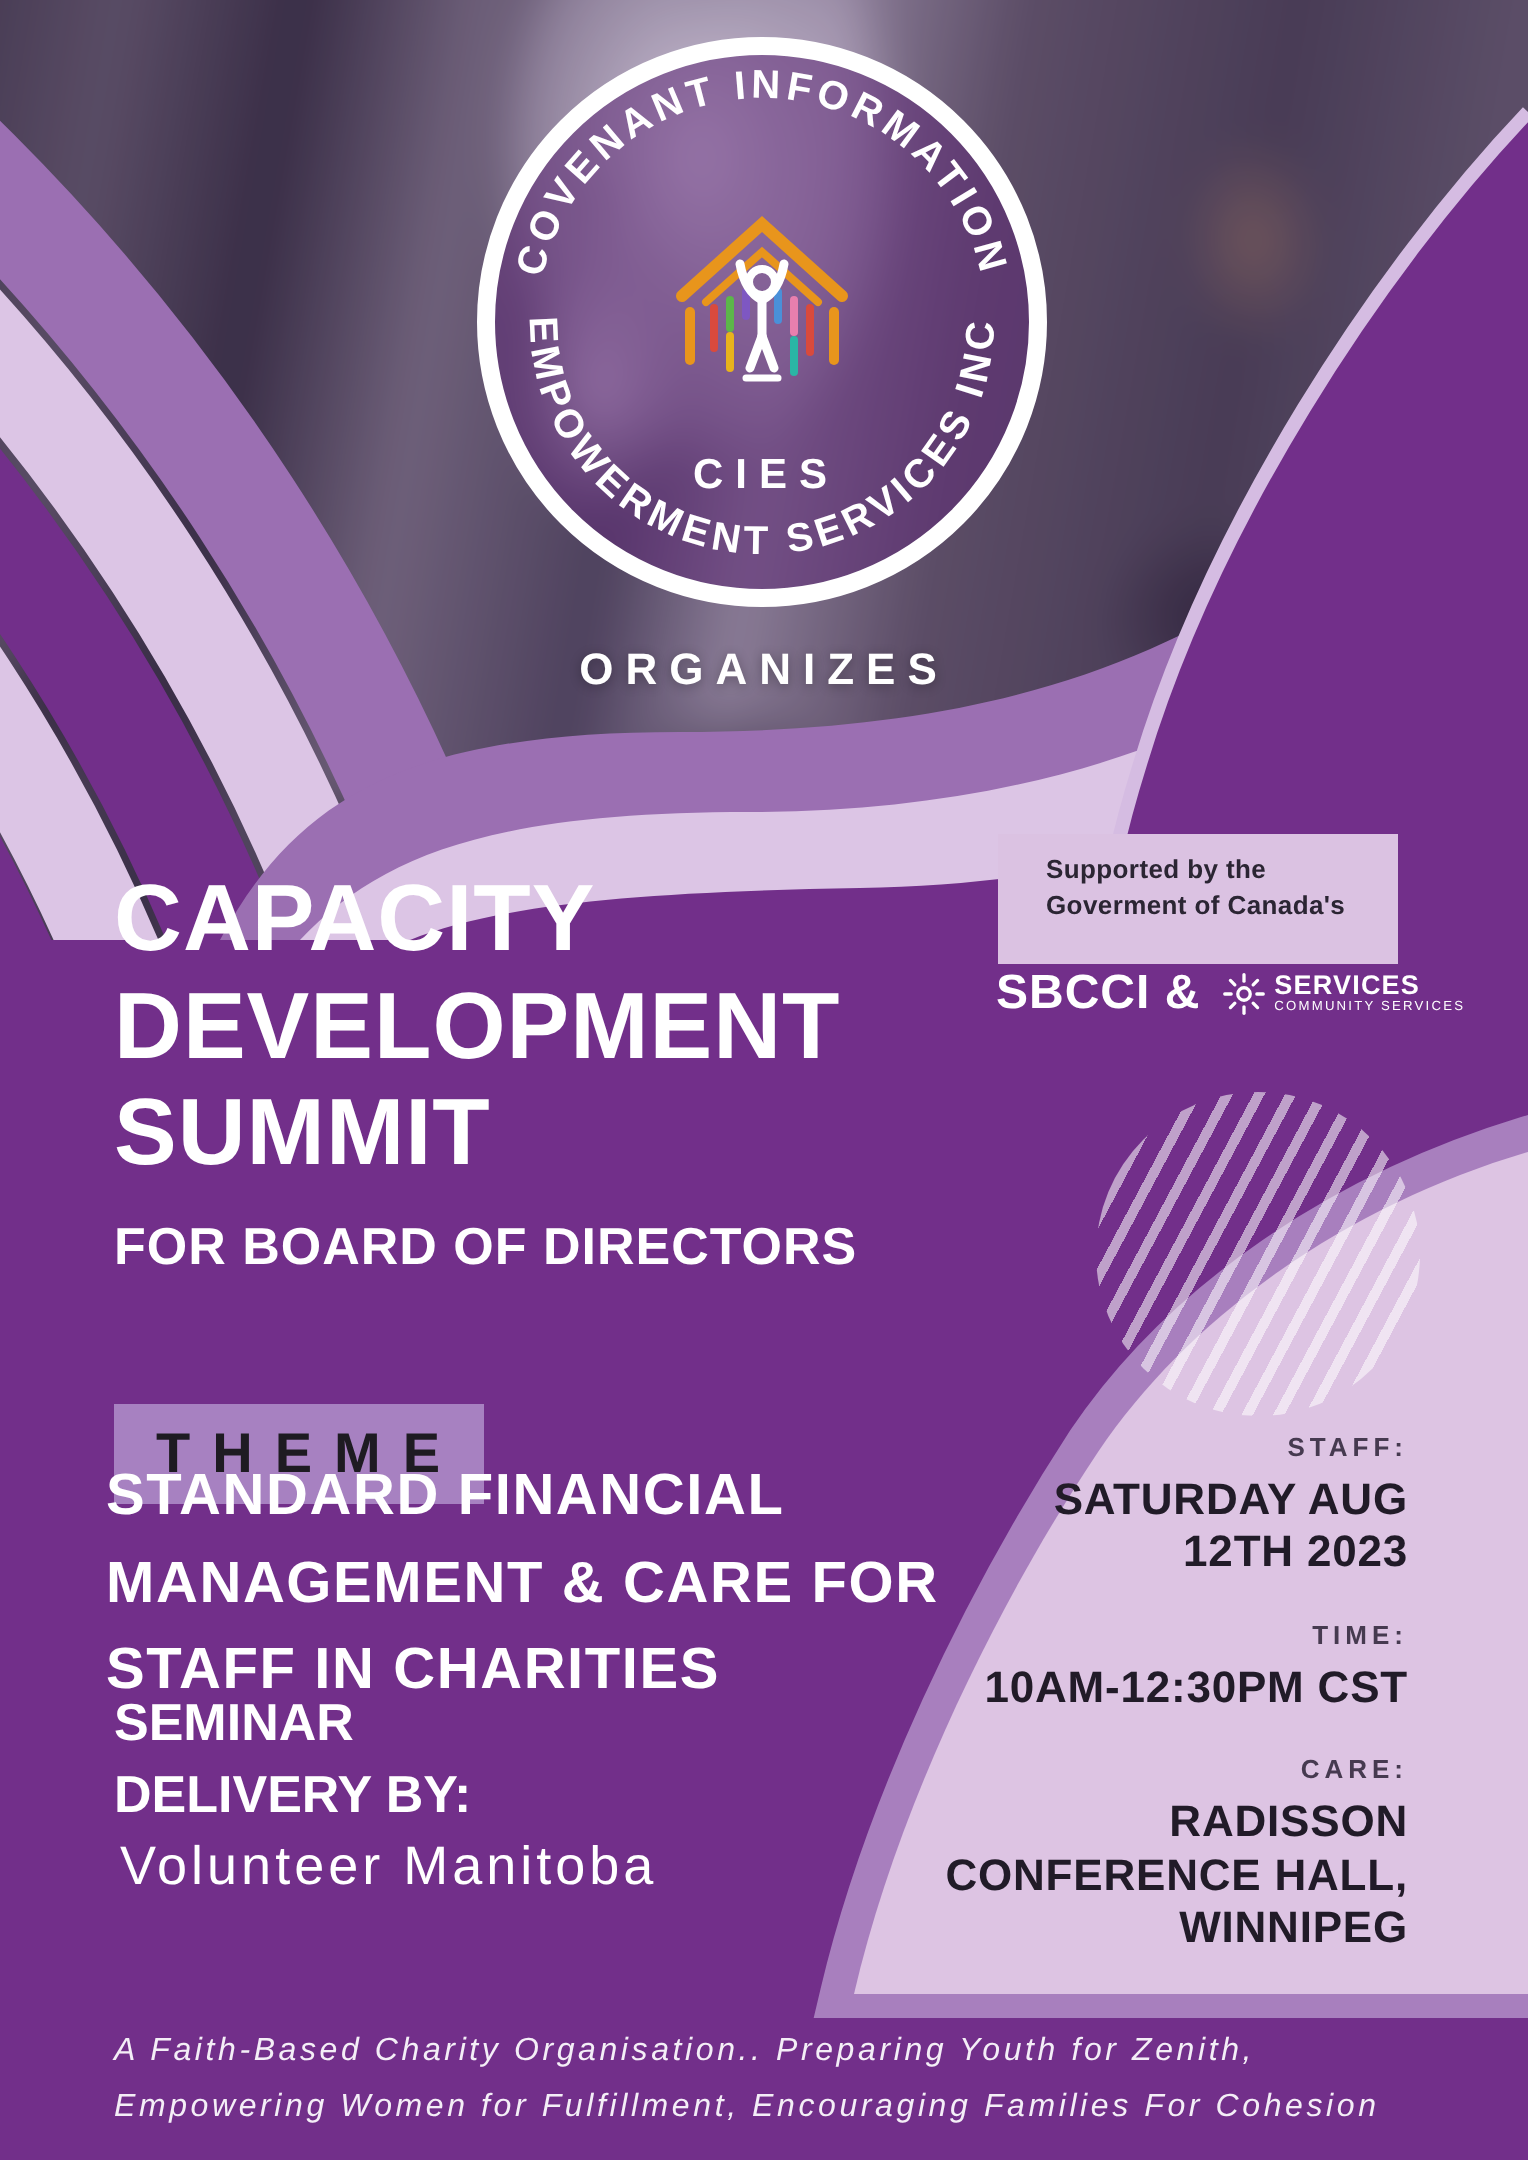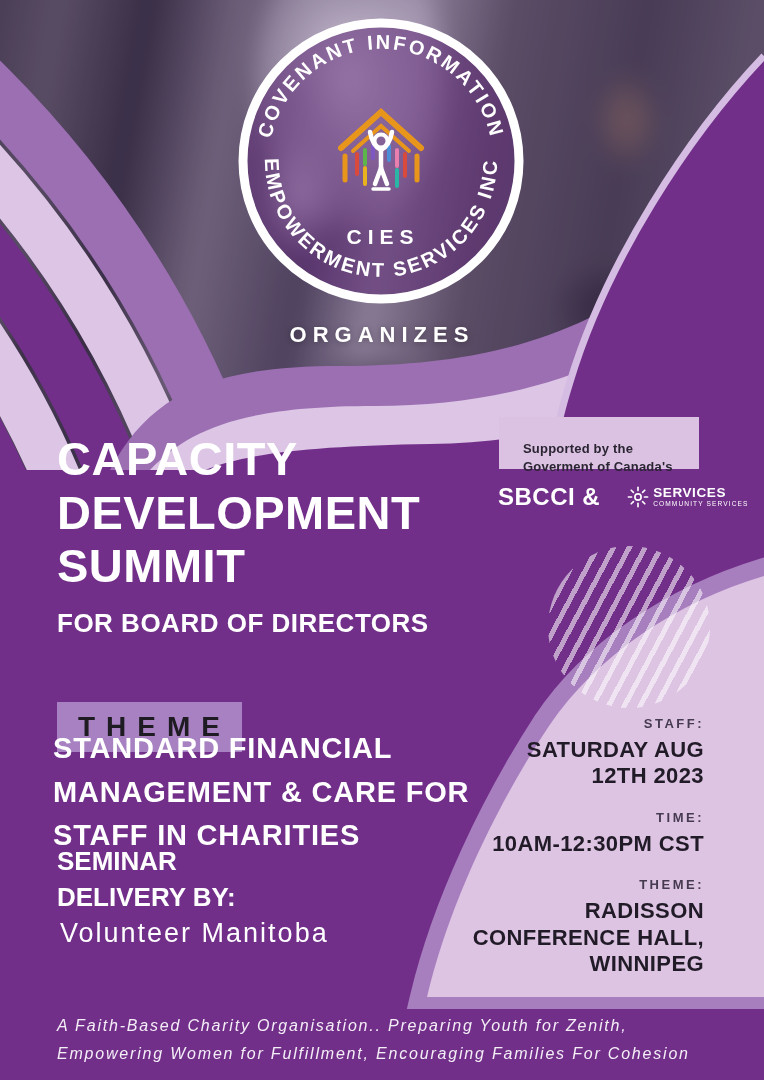--- a/index.html
+++ b/index.html
@@ -40,24 +40,24 @@
   .subtitle{position:absolute;left:57px;top:608px;font-size:26px;font-weight:800;
     letter-spacing:.5px;color:#fff;}
   .theme-label{position:absolute;left:57px;top:702px;background:#A781C1;color:#1e1b22;
     font-size:28px;font-weight:800;letter-spacing:11px;padding:9px 11px 9px 21px;}
   .theme-text{position:absolute;left:53px;top:727px;font-size:29px;font-weight:bold;
     letter-spacing:.8px;line-height:1.5;color:#fff;white-space:pre-line;}
   .seminar-label{position:absolute;left:57px;top:843px;font-size:26px;font-weight:800;
     line-height:1.4;color:#fff;white-space:pre-line;}
   .presenter{position:absolute;left:60px;top:918px;font-size:27px;letter-spacing:2px;color:#fff;text-align:right;}
   
-  .badge{position:absolute;left:499px;top:417px;width:200px;height:52px;background:#DBC2E2;
+  .badge{position:absolute;left:499px;top:417px;width:200px;height:65px;background:#DBC2E2;
     color:#2b2533;font-size:13px;font-weight:bold;line-height:1.35;letter-spacing:.2px;
-    padding:23px 0 0 24px;box-sizing:border-box;white-space:pre-line;}
-  .supporters{position:absolute;left:498px;top:483px;display:flex;align-items:center;gap:27px;color:#fff;}
+    padding:9px 0 0 24px;box-sizing:border-box;white-space:pre-line;}
+  .supporters{position:absolute;left:498px;top:483px;display:flex;align-items:center;gap:11px;color:#fff;}
   .sbcci{font-size:24px;font-weight:800;letter-spacing:.5px;}
   .tropicana{display:flex;align-items:center;gap:4px;}
   .trop-icon{width:22px;height:22px;display:block;}
   .trop-text{display:flex;flex-direction:column;line-height:1;}
   .trop-name{font-size:13.5px;font-weight:800;letter-spacing:.6px;}
   .trop-tag{font-size:6.6px;letter-spacing:1.1px;margin-top:2px;}
   
   .deco-bottom{position:absolute;left:0;top:540px;width:764px;height:540px;}
   .stripes{
     position:absolute;left:548px;top:546px;width:162px;height:162px;border-radius:50%;
@@ -146,21 +146,21 @@
     <path d="M764,36 C676,62 596,116 549,186 C497,264 448,366 427,457 L764,457 Z" fill="#DDC4E3"></path>
   </svg>
   <div class="stripes"></div>
 
   <div class="event">
     <div class="event-label">STAFF:</div>
     <div class="event-value">SATURDAY AUG
 12TH 2023</div>
     <div class="event-label">TIME:</div>
     <div class="event-value">10AM-12:30PM CST</div>
-    <div class="event-label">THEME:</div>
+    <div class="event-label">CARE:</div>
     <div class="event-value">RADISSON
 CONFERENCE HALL,
 WINNIPEG</div>
   </div>
 
   <div class="title">CAPACITY
 DEVELOPMENT
 SUMMIT</div>
   <div class="subtitle">FOR BOARD OF DIRECTORS</div>
   <div class="theme-label">THEME</div>

